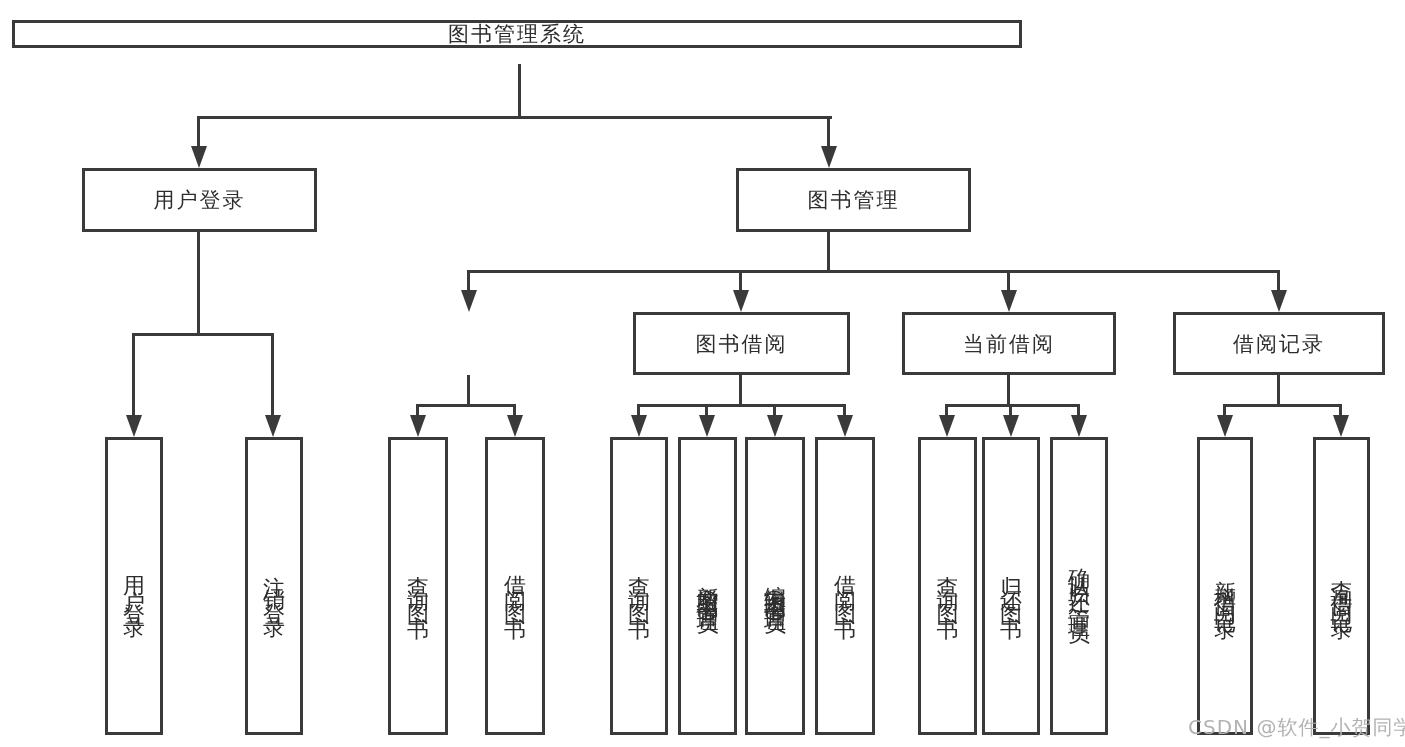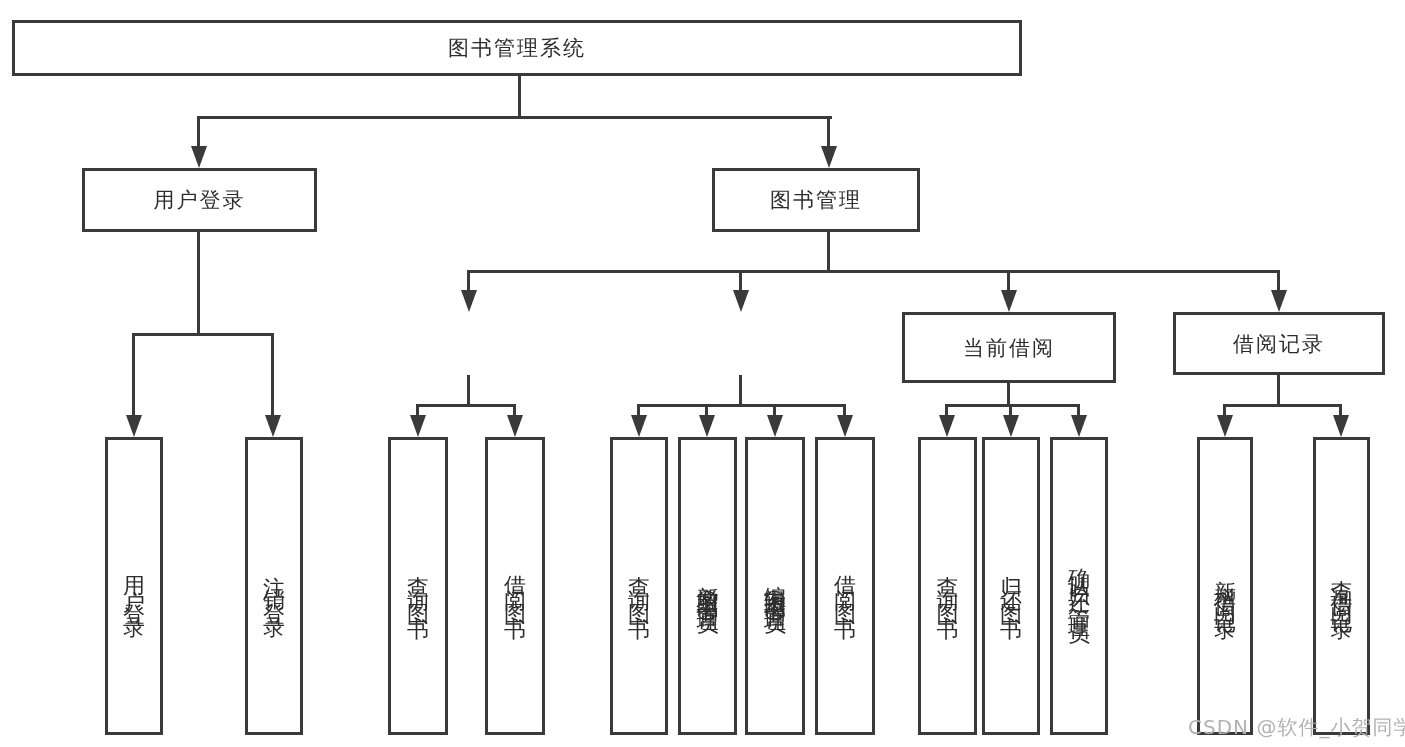--- a/index.html
+++ b/index.html
@@ -30,35 +30,35 @@
   .watermark{
     position:absolute;left:1188px;top:714px;z-index:5;
     font-size:20px;color:#b2b2b2;letter-spacing:1px;white-space:nowrap;
   }
 </style>
 </head>
 <body>
 
 <div id="stage">
 
-  <div class="box" style="left:12px;top:20px;width:1010px;height:56px">
+  <div class="box" style="left:12px;top:20px;width:1010px;height:28px">
     <span class="hlabel">图书管理系统</span>
   </div>
 
   <div class="vline" style="left:518px;top:64px;height:55px"></div>
   <div class="hline" style="left:197px;top:116px;width:635px"></div>
   <div class="vline" style="left:197px;top:116px;height:32px"></div>
   <div class="vline" style="left:827px;top:116px;height:32px"></div>
   <div class="arrow" style="left:191px;top:146px"></div>
   <div class="arrow" style="left:821px;top:146px"></div>
 
   <div class="box" style="left:82px;top:168px;width:235px;height:64px">
     <span class="hlabel">用户登录</span>
   </div>
-  <div class="box" style="left:712px;top:168px;width:208px;height:64px">
+  <div class="box" style="left:736px;top:168px;width:235px;height:64px">
     <span class="hlabel">图书管理</span>
   </div>
 
   <div class="vline" style="left:197px;top:232px;height:104px"></div>
   <div class="hline" style="left:132px;top:333px;width:142px"></div>
   <div class="vline" style="left:132px;top:333px;height:84px"></div>
   <div class="vline" style="left:271px;top:333px;height:84px"></div>
   <div class="arrow" style="left:126px;top:415px"></div>
   <div class="arrow" style="left:265px;top:415px"></div>
 
@@ -66,21 +66,24 @@
   <div class="hline" style="left:467px;top:270px;width:813px"></div>
   <div class="vline" style="left:467px;top:270px;height:22px"></div>
   <div class="vline" style="left:739px;top:270px;height:22px"></div>
   <div class="vline" style="left:1007px;top:270px;height:22px"></div>
   <div class="vline" style="left:1277px;top:270px;height:22px"></div>
   <div class="arrow" style="left:461px;top:290px"></div>
   <div class="arrow" style="left:733px;top:290px"></div>
   <div class="arrow" style="left:1001px;top:290px"></div>
   <div class="arrow" style="left:1271px;top:290px"></div>
 
-  <div class="box" style="left:902px;top:312px;width:214px;height:71px">
+  <div class="box" style="left:633px;top:312px;width:217px;height:63px">
+    <span class="hlabel">图书借阅</span>
+  </div>
+  <div class="box" style="left:902px;top:312px;width:214px;height:63px">
     <span class="hlabel">当前借阅</span>
   </div>
   <div class="box" style="left:1173px;top:312px;width:212px;height:63px">
     <span class="hlabel">借阅记录</span>
   </div>
 
   <div class="vline" style="left:467px;top:375px;height:32px"></div>
   <div class="hline" style="left:416px;top:404px;width:100px"></div>
   <div class="vline" style="left:416px;top:404px;height:13px"></div>
   <div class="vline" style="left:513px;top:404px;height:13px"></div>

